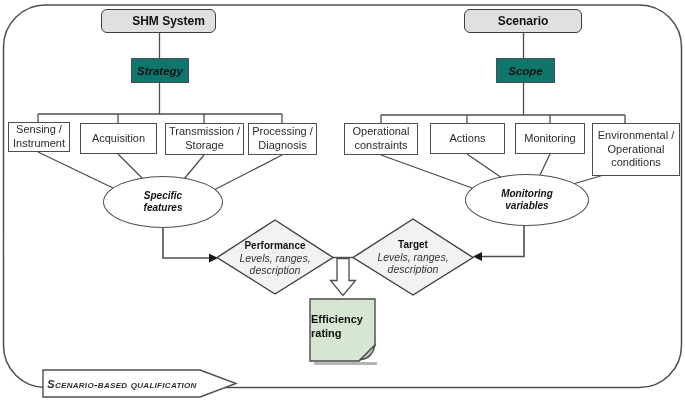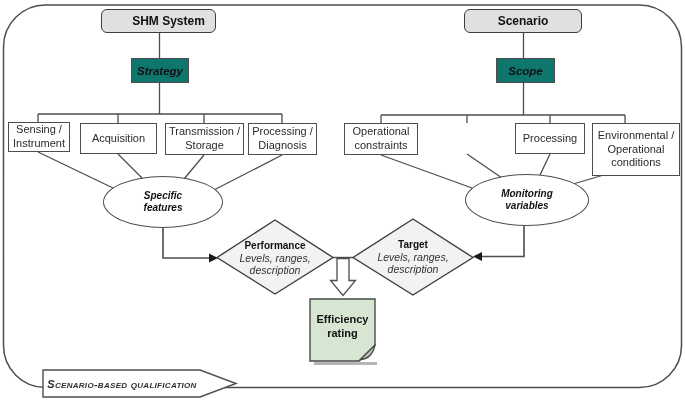--- a/index.html
+++ b/index.html
@@ -30,21 +30,21 @@
     font-size:10px;font-weight:bold;font-style:italic;color:#111;line-height:1.25;
   }
   .ellipse > span{display:block;width:72px;}
   .diamond-label{
     display:flex;flex-direction:column;align-items:center;justify-content:flex-start;
     text-align:center;pointer-events:none;
   }
   .diamond-title{font-size:10px;font-weight:bold;color:#111;line-height:1.15;}
   .diamond-sub{font-size:10.5px;font-style:italic;color:#333;line-height:1.15;width:92px;}
   .note-label{
-    text-align:center;font-size:11px;font-weight:bold;color:#111;line-height:1.3;
+    font-size:11px;font-weight:bold;color:#111;line-height:1.3;
   }
   .banner-label{
     display:flex;align-items:center;justify-content:center;
     font-size:11px;font-weight:bold;font-style:italic;
     font-variant:small-caps;letter-spacing:0.3px;color:#2e2e2e;white-space:nowrap;text-align:right;
   }
 </style>
 </head>
 <body>
 
@@ -109,21 +109,22 @@
 
   <div class="abs level2-box" style="left:131px;top:58px;width:58px;height:25px;">Strategy</div>
   <div class="abs level2-box" style="left:496px;top:58px;width:59px;height:25px;">Scope</div>
 
   <div class="abs proc-box" style="left:8px;top:122px;width:62px;height:30px;text-align:center;">Sensing / Instrument</div>
   <div class="abs proc-box" style="left:80px;top:123px;width:77px;height:31px;">Acquisition</div>
   <div class="abs proc-box" style="left:165px;top:123px;width:79px;height:32px;">Transmission / Storage</div>
   <div class="abs proc-box" style="left:248px;top:123px;width:69px;height:32px;">Processing / Diagnosis</div>
 
   <div class="abs proc-box" style="left:344px;top:123px;width:74px;height:32px;">Operational constraints</div>
-  <div class="abs proc-box" style="left:515px;top:123px;width:70px;height:31px;">Processing</div>
+  <div class="abs proc-box" style="left:430px;top:123px;width:75px;height:31px;">Actions</div>
+  <div class="abs proc-box" style="left:515px;top:123px;width:70px;height:31px;">Monitoring</div>
   <div class="abs proc-box" style="left:592px;top:123px;width:88px;height:53px;">Environmental / Operational conditions</div>
 
   <div class="abs ellipse" style="left:103px;top:176px;width:120px;height:52px;">
     <span>Specific features</span>
   </div>
   <div class="abs ellipse" style="left:465px;top:174px;width:124px;height:52px;">
     <span>Monitoring variables</span>
   </div>
 
   <div class="abs diamond-label" style="left:220px;top:240px;width:110px;">

